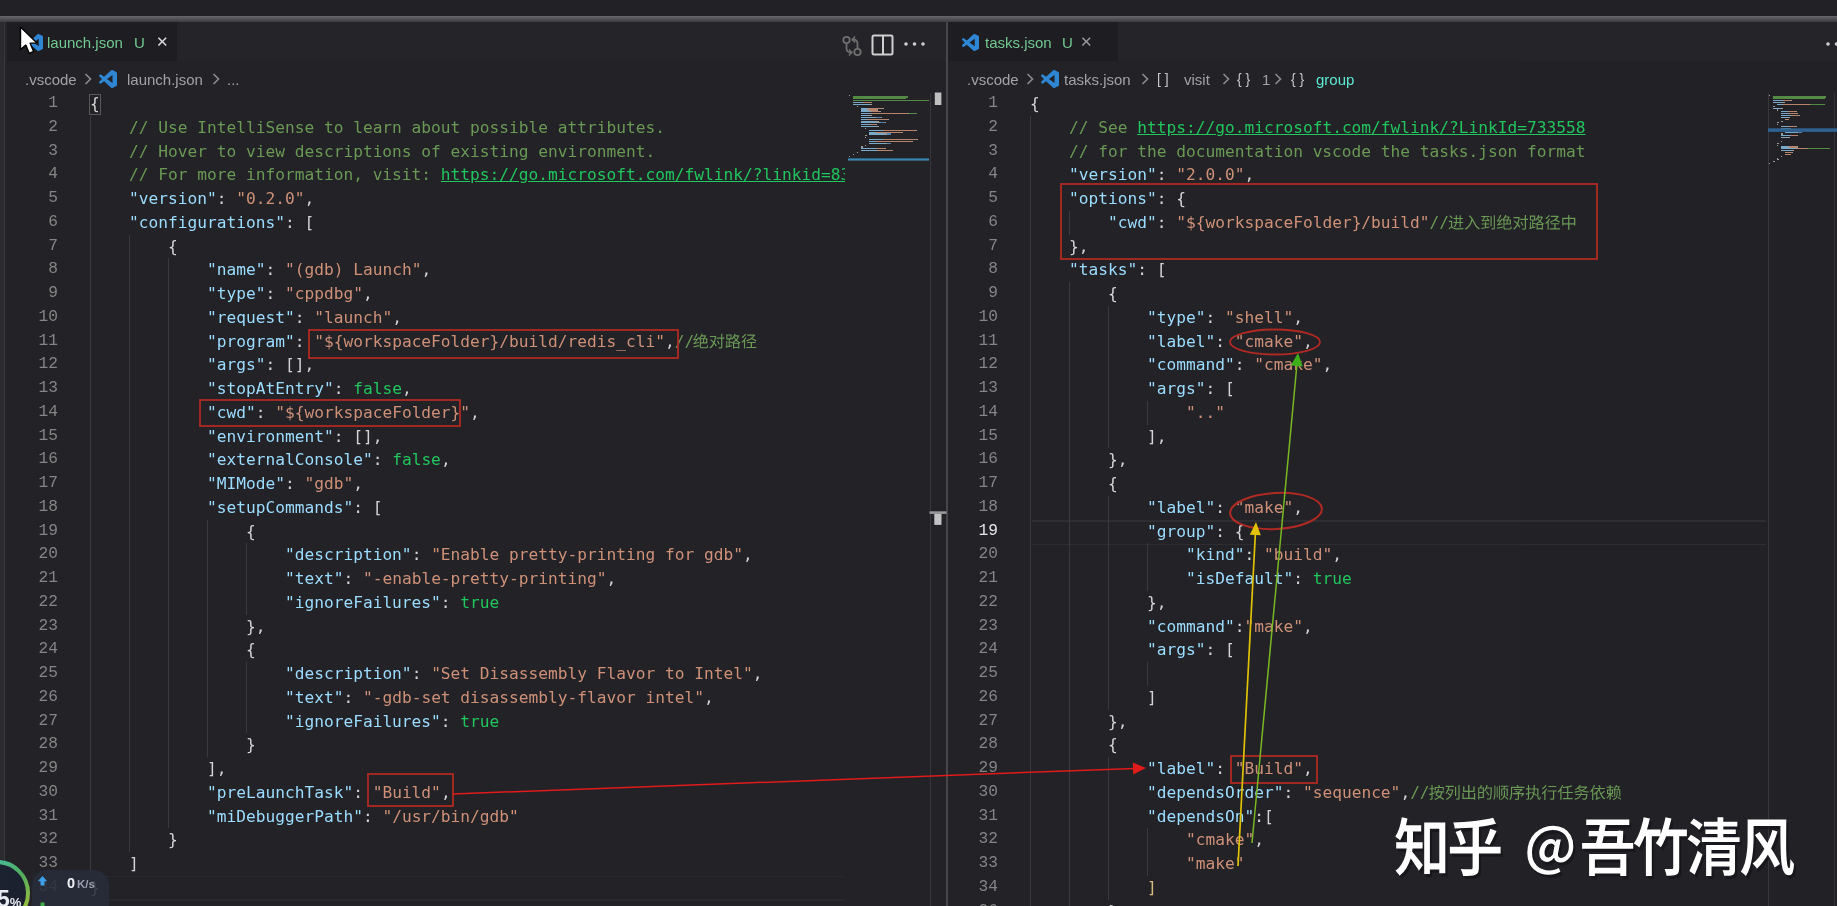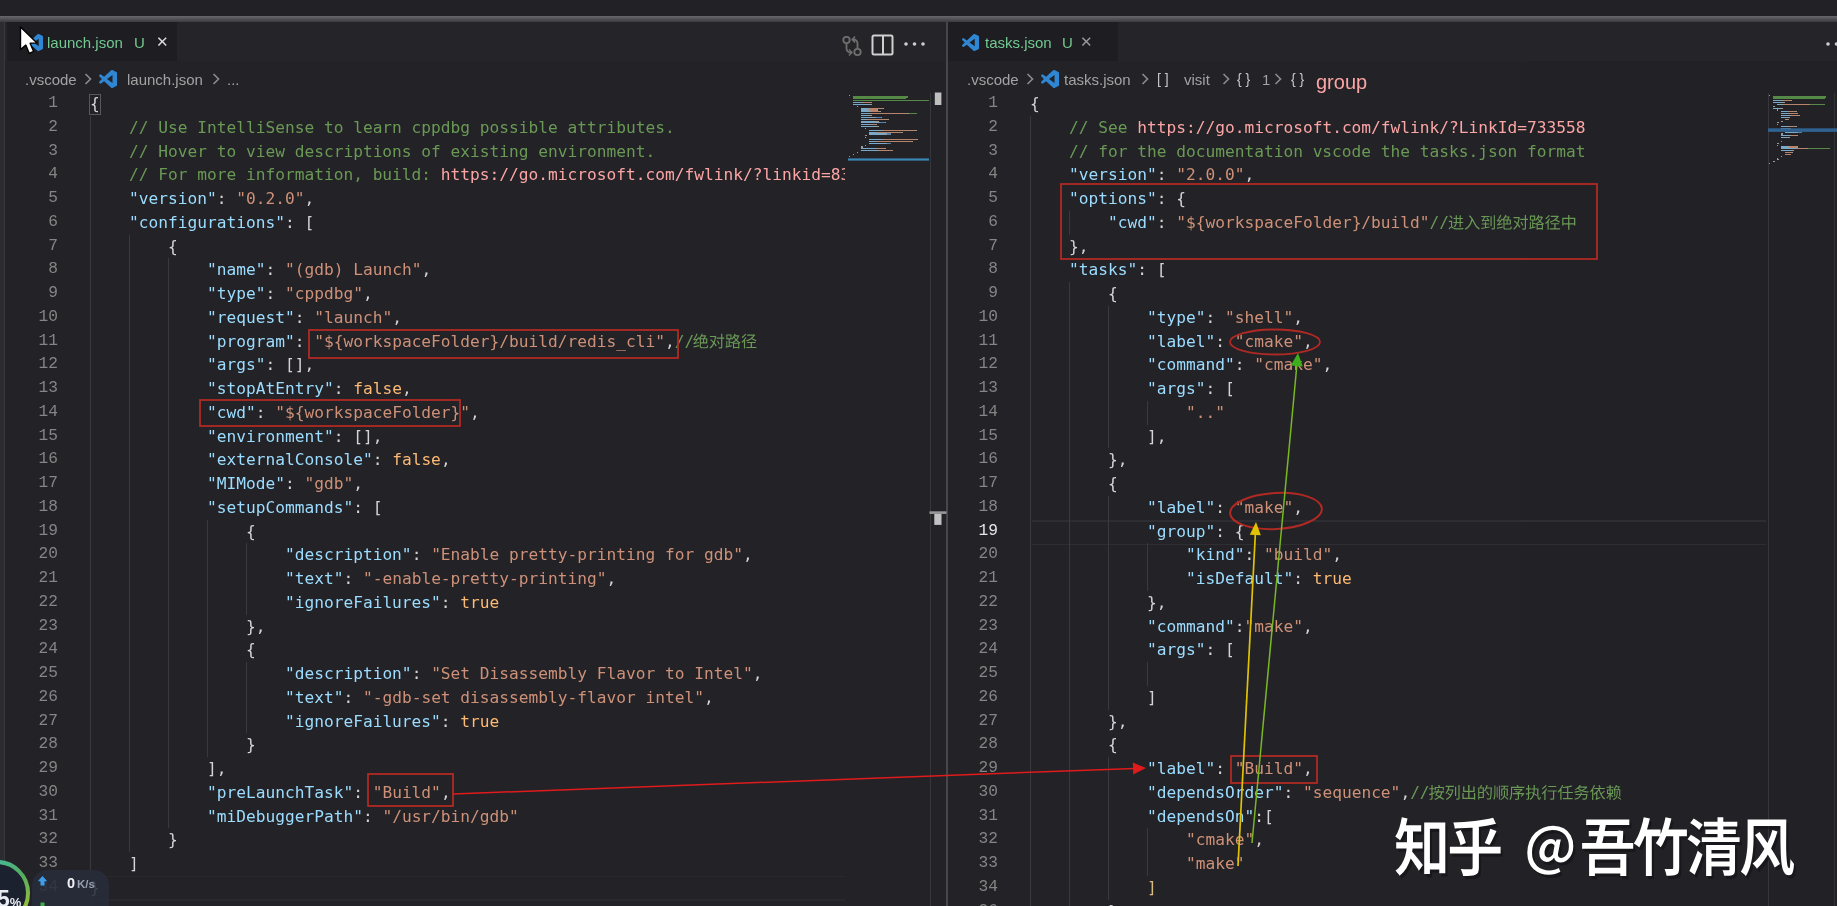--- a/index.html
+++ b/index.html
@@ -9,22 +9,22 @@
 #tabbarR{position:absolute;left:948px;top:6px;width:889px;height:39px;background:#252529}
 #leftsliver{position:absolute;left:0;top:6px;width:5px;height:900px;background:#2c2c30;border-right:1px solid #39393d}
 .tab{position:absolute;top:6px;height:39px;background:#1d1d22}
 .ui{font-family:"Liberation Sans",sans-serif;position:absolute;white-space:pre}
 .green{color:#73c991}
 .divider{position:absolute;top:6px;width:2px;height:900px;background:#47474b}
 .gutter{position:absolute;width:40px;text-align:right;font-size:16.2px;line-height:23.75px;color:#858585}
 .gutter .cur{color:#e6e6e6}
 pre.code{position:absolute;font-size:16.2px;line-height:23.75px;color:#d4d4d4;white-space:pre}
 i{font-style:normal}
-i.k{color:#9CDCFE}i.s{color:#CE9178}i.p{color:#D4D4D4}i.b{color:#fdba74}i.c{color:#6A9955}
-i.u{color:#fca5a5;}i.g{color:#d7ba7d}
+i.k{color:#9CDCFE}i.s{color:#CE9178}i.p{color:#D4D4D4}i.b{color:#22c55e}i.c{color:#6A9955}
+i.u{color:#22c55e;text-decoration:underline}i.g{color:#d7ba7d}
 .ig{position:absolute;width:1px;background:#3a3a3e}
 .clip{position:absolute;left:0;top:0;height:906px;overflow:hidden}
 .hline{position:absolute;height:1.6px;background:#2e2e32}
 </style></head><body>
 <div id="root">
     <div id="topstrip"></div>
     <div id="tabbarL"></div>
     <div id="tabbarR"></div>
     <div id="leftsliver"></div>
     <div class="tab" style="left:7px;width:170px"></div>
@@ -38,21 +38,21 @@
     <span class="ui" style="left:25px;top:54.5px;font-size:15px;color:#a3a3a3">.vscode</span>
     <span class="ui" style="left:127px;top:54.5px;font-size:15px;color:#a3a3a3">launch.json</span>
     <span class="ui" style="left:227px;top:54.5px;font-size:15px;color:#a3a3a3">...</span>
     <span class="ui" style="left:967px;top:54.5px;font-size:15px;color:#a3a3a3">.vscode</span>
     <span class="ui" style="left:1064px;top:54.5px;font-size:15px;color:#a3a3a3">tasks.json</span>
     <span class="ui" style="left:1157px;top:55px;font-size:14px;color:#c5c5c5">[ ]</span>
     <span class="ui" style="left:1184px;top:54.5px;font-size:15px;color:#a3a3a3">visit</span>
     <span class="ui" style="left:1237px;top:55px;font-size:14px;color:#c5c5c5">{ }</span>
     <span class="ui" style="left:1262px;top:54.5px;font-size:15px;color:#a3a3a3">1</span>
     <span class="ui" style="left:1291px;top:55px;font-size:14px;color:#c5c5c5">{ }</span>
-    <span class="ui" style="left:1316px;top:54.5px;font-size:20px;color:#fca5a5">group</span>
+    <span class="ui" style="left:1316px;top:54.5px;font-size:15px;color:#5eead4">group</span>
     <svg class="abs" style="left:84px;top:57px" width="8" height="12" viewBox="0 0 8 12">
       <path d="M1.5 1 L6.5 6 L1.5 11" stroke="#8a8a8a" stroke-width="1.7" fill="none"></path>
     </svg>
     <svg class="abs" style="left:212px;top:57px" width="8" height="12" viewBox="0 0 8 12">
       <path d="M1.5 1 L6.5 6 L1.5 11" stroke="#8a8a8a" stroke-width="1.7" fill="none"></path>
     </svg>
     <svg class="abs" style="left:1026px;top:57px" width="8" height="12" viewBox="0 0 8 12">
       <path d="M1.5 1 L6.5 6 L1.5 11" stroke="#8a8a8a" stroke-width="1.7" fill="none"></path>
     </svg>
     <svg class="abs" style="left:1141px;top:57px" width="8" height="12" viewBox="0 0 8 12">
@@ -110,23 +110,23 @@
         <div>33</div>
         <div>34</div>
       </div>
       <div class="ig" style="left:90.0px;top:99.88px;height:760.00px"></div>
       <div class="ig" style="left:128.9px;top:218.62px;height:617.50px"></div>
       <div class="ig" style="left:167.8px;top:242.38px;height:570.00px"></div>
       <div class="ig" style="left:206.6px;top:503.62px;height:237.50px"></div>
       <div class="ig" style="left:245.5px;top:527.38px;height:71.25px"></div>
       <div class="ig" style="left:245.5px;top:646.12px;height:71.25px"></div>
       <pre class="code" style="left:90px;top:76.12px"><i class="p">{</i>
-    <i class="c">// Use IntelliSense to learn cppdbg possible attributes.</i>
+    <i class="c">// Use IntelliSense to learn about possible attributes.</i>
     <i class="c">// Hover to view descriptions of existing environment.</i>
-    <i class="c">// For more information, build: </i><i class="u">https://go.microsoft.com/fwlink/?linkid=830387</i>
+    <i class="c">// For more information, visit: </i><i class="u">https://go.microsoft.com/fwlink/?linkid=830387</i>
     <i class="k">"version"</i><i class="p">: </i><i class="s">"0.2.0"</i><i class="p">,</i>
     <i class="k">"configurations"</i><i class="p">: </i><i class="p">[</i>
         <i class="p">{</i>
             <i class="k">"name"</i><i class="p">: </i><i class="s">"(gdb) Launch"</i><i class="p">,</i>
             <i class="k">"type"</i><i class="p">: </i><i class="s">"cppdbg"</i><i class="p">,</i>
             <i class="k">"request"</i><i class="p">: </i><i class="s">"launch"</i><i class="p">,</i>
             <i class="k">"program"</i><i class="p">: </i><i class="s">"${workspaceFolder}/build/redis_cli"</i><i class="p">,</i><i class="c">//</i>
             <i class="k">"args"</i><i class="p">: </i><i class="p">[],</i>
             <i class="k">"stopAtEntry"</i><i class="p">: </i><i class="b">false</i><i class="p">,</i>
             <i class="k">"cwd"</i><i class="p">: </i><i class="s">"${workspaceFolder}"</i><i class="p">,</i>

